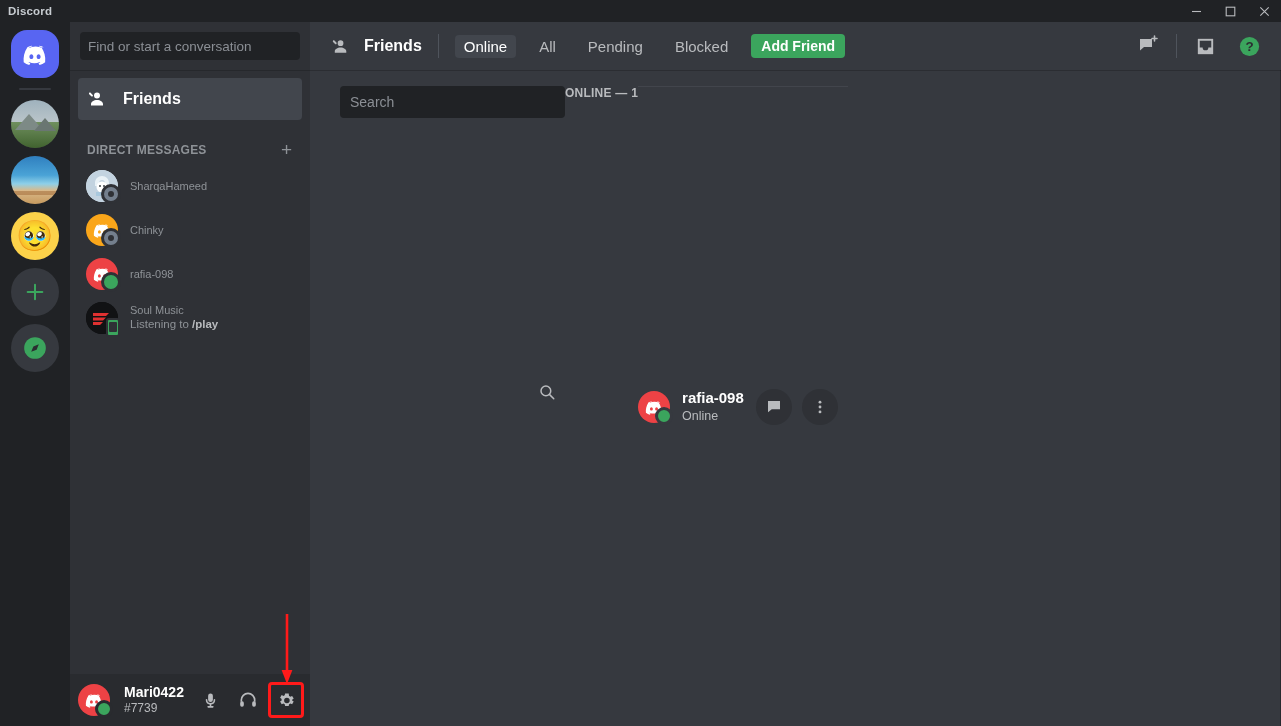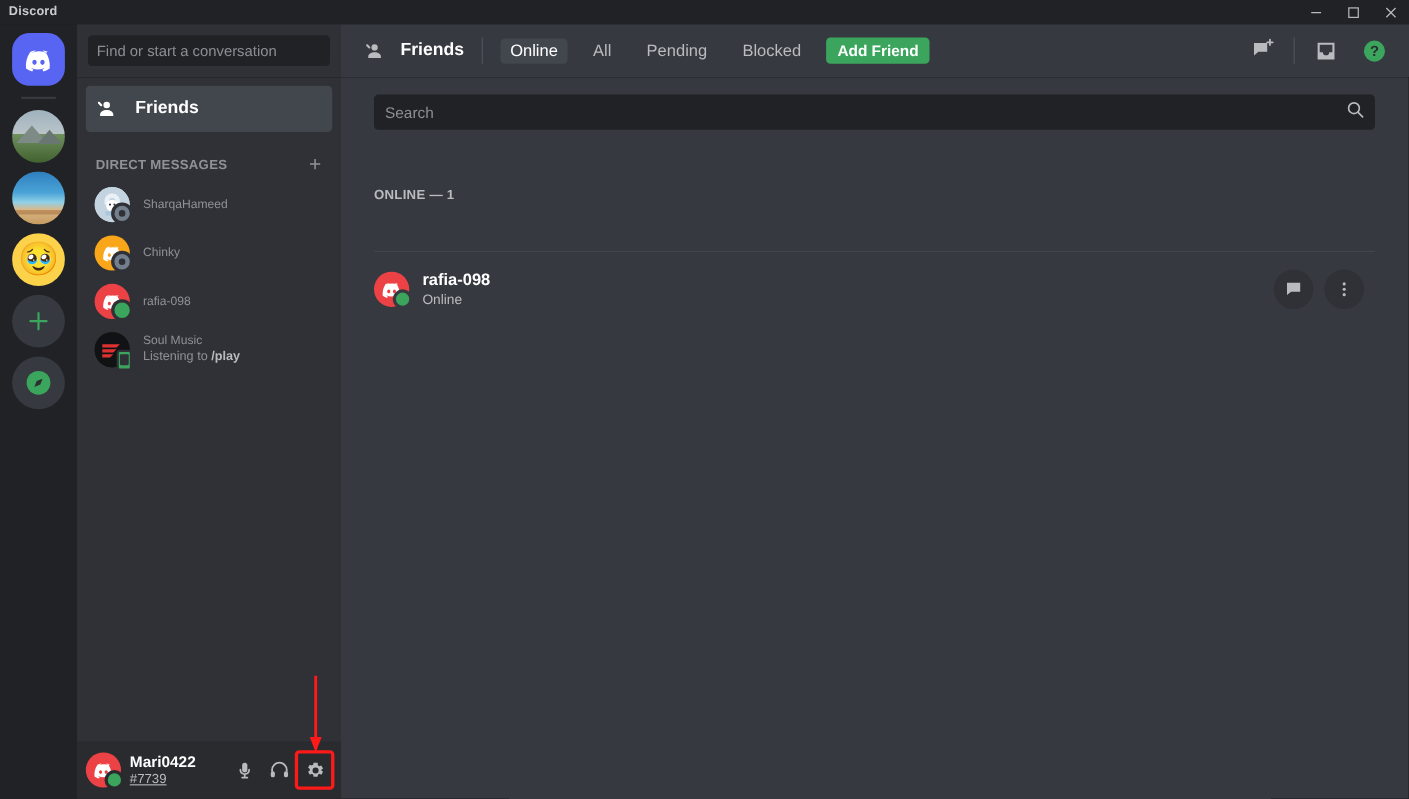--- a/index.html
+++ b/index.html
@@ -109,25 +109,25 @@
     background:#2f3136; border-radius:1px;
   }
   .dm-text { min-width: 0; }
   .dm-name { color: #8e9297; font-size: 11px; line-height: 1.15; white-space: nowrap; }
   .dm-sub { color: #8e9297; font-size: 11.5px; line-height: 1.3; }
   .dm-sub b { color: #b9bbbe; }
 
   
   .userpanel {
     height: 52px; background: #292b2f; display: flex; align-items: center;
-    padding: 0 8px; position: relative;
+    padding: 0 8px; gap: 6px; position: relative;
   }
   .up-id { display: flex; flex-direction: column; justify-content: center; margin-left: 8px; flex:1; min-width:0;}
   .up-name { color: #fff; font-size: 14px; font-weight: bold; line-height: 1.2; }
-  .up-tag { color: #b9bbbe; font-size: 12px; line-height: 1.2; text-decoration: underline; }
+  .up-tag { color: #b9bbbe; font-size: 12px; line-height: 1.2; }
   .up-btn {
     width: 32px; height: 32px; border-radius: 4px; display: flex; align-items: center;
     justify-content: center; color: #b9bbbe; cursor: pointer; position: relative;
   }
   .up-btn.highlight { outline: 3px solid #ff1a1a; outline-offset: -1px; border-radius: 2px; }
 
   
   .main { flex: 1; display: flex; flex-direction: column; background: #36393f; min-width: 0; }
   .topbar {
     height: 48px; flex: 0 0 48px; display: flex; align-items: center; gap: 0;
@@ -142,21 +142,21 @@
   .tab.active { background: #42464d; color: #fff; }
   .addfriend {
     background: #3ba55d; color: #fff; font-size: 14px; font-weight: bold;
     padding: 4px 10px; border-radius: 4px; cursor: pointer; white-space: nowrap;
   }
   .tb-right { margin-left: auto; display: flex; align-items: center; gap: 0; }
   .tb-icon { width: 44px; height: 40px; display: flex; align-items: center; justify-content: center; color: #b9bbbe; cursor: pointer; }
   .tb-vsep { width: 1px; height: 24px; background: #4f545c; margin: 0 6px; }
 
   .content { flex: 1; display: flex; min-height: 0; }
-  .friends-col { flex: 1; min-width: 0; display: flex; flex-direction: column; padding: 16px 30px 0 30px; position: relative; gap: 28px; }
+  .friends-col { flex: 1; min-width: 0; display: flex; padding: 16px 30px 0 30px; position: relative; }
   .searchbox { position: relative; margin-bottom: 24px; }
   .searchbox input {
     width: 100%; height: 32px; background: #202225; border: none; border-radius: 4px;
     color: #dcddde; font-size: 14px; padding: 0 34px 0 10px; font-family: inherit;
   }
   .searchbox input::placeholder { color: #8b8f95; }
   .search-ico { position: absolute; right: 9px; top: 50%; transform: translateY(-50%); color: #b9bbbe; }
   .list-title { color: #b9bbbe; font-size: 12px; font-weight: bold; letter-spacing: .02em; margin-bottom: 16px; }
   .friend-row {
     display: flex; align-items: center; gap: 12px; padding: 16px 10px 16px 0;

